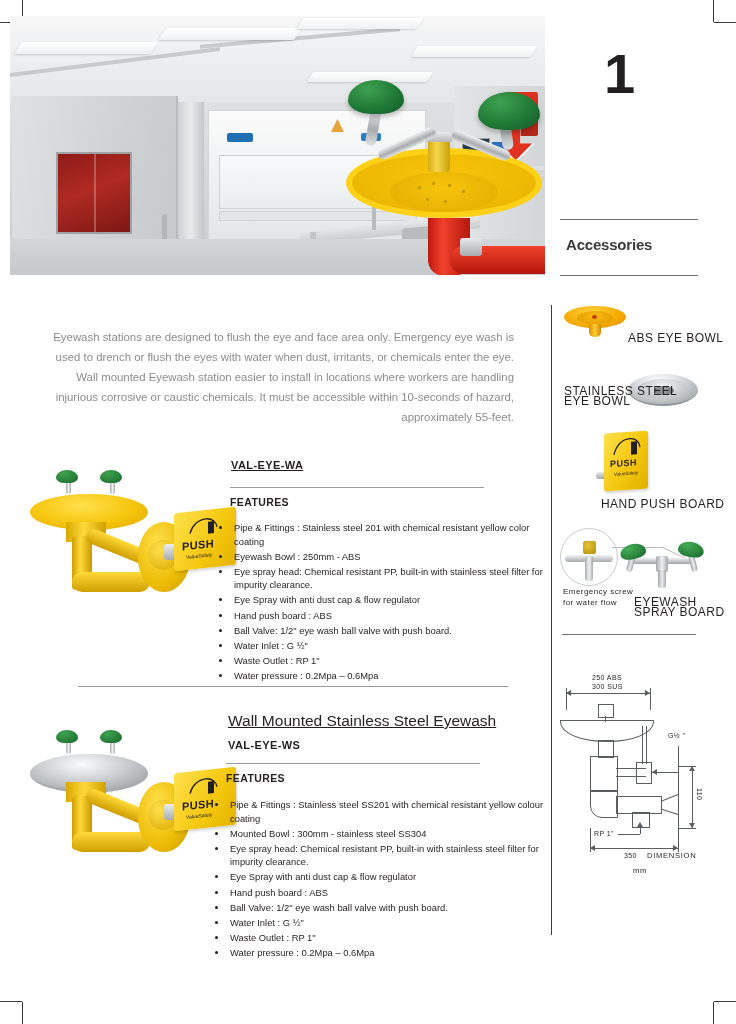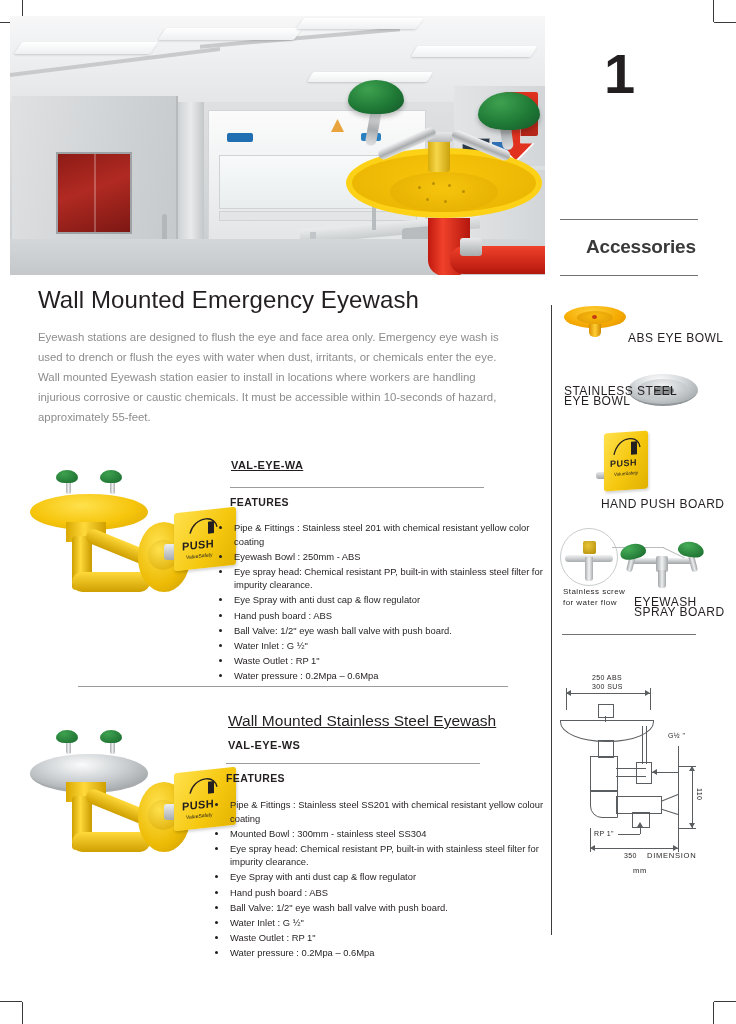--- a/index.html
+++ b/index.html
@@ -107,21 +107,21 @@
         background:linear-gradient(180deg,#f0412b,#b4170d);}
   .nut{position:absolute;left:128px;top:170px;width:22px;height:18px;border-radius:3px;
         background:linear-gradient(180deg,#e6e8e9,#a8abad);}
 
   
   .pagenum{position:absolute;left:604px;top:46px;font-size:56px;font-weight:bold;
         letter-spacing:-1px;line-height:1;color:#231f20;}
 
   
   .h1{position:absolute;left:38px;top:286px;font-size:24px;letter-spacing:.1px;color:#231f20;font-weight:normal;}
-  .intro{position:absolute;left:38px;top:327px;width:476px;font-size:11.4px;line-height:20px;color:#8c8c8c;}
+  .intro{position:absolute;left:38px;top:327px;width:476px;font-size:11.4px;line-height:20px;color:#8c8c8c;text-align:right;}
 
   .sep{position:absolute;background:#9a9c9e;height:1px;}
   
   .ew{position:absolute;}
   .ew .bowl2{position:absolute;left:8px;top:28px;width:118px;height:36px;border-radius:50%;
         background:radial-gradient(ellipse at 44% 32%,#ffe14d,#f6c50c 55%,#dba800);}
   .ew .bowl2.ss{background:radial-gradient(ellipse at 44% 30%,#fafbfb,#c9cdd0 48%,#8e9396 100%);
         border-bottom:3px solid #a8acaf;}
   .ew .bowlbase{position:absolute;left:44px;top:56px;width:40px;height:20px;
         background:linear-gradient(90deg,#d9a800,#ffd93a 45%,#d09f00);}
@@ -151,21 +151,21 @@
 
   .h2{position:absolute;font-size:15.5px;color:#231f20;}
   .code{position:absolute;font-size:11px;font-weight:bold;letter-spacing:.4px;color:#231f20;}
   .featlabel{position:absolute;font-size:10.5px;font-weight:bold;letter-spacing:.4px;color:#231f20;}
   ul.feat{position:absolute;margin:0;padding:0 0 0 14px;list-style:disc;width:316px;}
   ul.feat li{font-size:9.4px;line-height:13.6px;color:#231f20;margin:0 0 1.5px 0;padding-left:2px;}
 
   
   .vdiv{position:absolute;left:551px;top:305px;width:1.4px;height:630px;background:#3c3c3c;}
   .sbrule{position:absolute;left:560px;width:138px;height:1.2px;background:#6f7173;}
-  .acc-title{position:absolute;left:566px;top:236px;font-size:19px;font-weight:bold;color:#3a3a3a;letter-spacing:-.2px;margin-left:20px;}
+  .acc-title{position:absolute;left:566px;top:236px;font-size:15px;font-weight:bold;color:#3a3a3a;letter-spacing:-.2px;}
   .acclabel{position:absolute;font-size:12px;letter-spacing:.45px;color:#231f20;line-height:10px;}
 
   
   .absbowl{position:absolute;left:564px;top:306px;width:62px;height:32px;}
   .absbowl .top{position:absolute;left:0;top:0;width:62px;height:22px;border-radius:50%;
         background:radial-gradient(ellipse at 44% 30%,#ffd23a,#f5a900 60%,#d98f00);}
   .absbowl .in{position:absolute;left:13px;top:5px;width:36px;height:13px;border-radius:50%;
         background:radial-gradient(ellipse at 50% 40%,#f9bb10,#e09700);}
   .absbowl .dot{position:absolute;left:28px;top:9px;width:5px;height:4px;border-radius:50%;background:#c23b12;}
   .absbowl .stem{position:absolute;left:25px;top:18px;width:12px;height:13px;border-radius:0 0 5px 5px;
@@ -310,21 +310,20 @@
       <div class="arm armR"></div>
       <div class="arm armLv"></div>
       <div class="arm armRv"></div>
       <div class="head headL"></div>
       <div class="head headR"></div>
     </div>
   </div>
 
   <div class="pagenum">1</div>
 
-  <div class="h1">Wall Mounted  Emergency Eyewash</div>
   <div class="intro">Eyewash stations are designed to flush the eye and face area only.  Emergency eye wash is used to drench or flush the eyes with water when dust, irritants, or chemicals enter the eye. Wall mounted Eyewash station easier to install in locations where workers are handling injurious corrosive or caustic chemicals. It must be accessible within 10-seconds of hazard, approximately 55-feet.</div>
 
   <div class="ew" style="left:22px;top:466px;width:200px;height:140px;">
     <div class="bowl2"></div>
     <div class="sprayneck" style="left:44px;top:14px;"></div>
     <div class="sprayneck" style="left:88px;top:14px;"></div>
     <div class="spray" style="left:34px;top:4px;"></div>
     <div class="spray" style="left:78px;top:4px;"></div>
     <div class="bowlbase"></div>
     <div class="stem"></div>
@@ -439,21 +438,21 @@
   </div>
   <div class="acclabel" style="left:601px;top:499px;">HAND PUSH BOARD</div>
 
   <div class="screwzoom">
     <div class="hz"></div>
     <div class="vt"></div>
     <div class="sc"></div>
   </div>
   <div class="leader" style="left:612px;top:547px;width:52px;"></div>
   <div class="leader" style="left:663px;top:547px;width:26px;transform:rotate(26deg);transform-origin:left center;"></div>
-  <div class="acclabel" style="left:563px;top:586px;white-space:pre-line;font-size:8px;line-height:11px;">Stainless screw
+  <div class="acclabel" style="left:563px;top:586px;white-space:pre-line;font-size:8px;line-height:11px;">Emergency screw
 for water flow</div>
 
   <div class="sprayhead">
     <div class="bar"></div>
     <div class="legL"></div>
     <div class="legR"></div>
     <div class="ctr"></div>
     <div class="down"></div>
     <div class="hd hdL"></div>
     <div class="hd hdR"></div>

